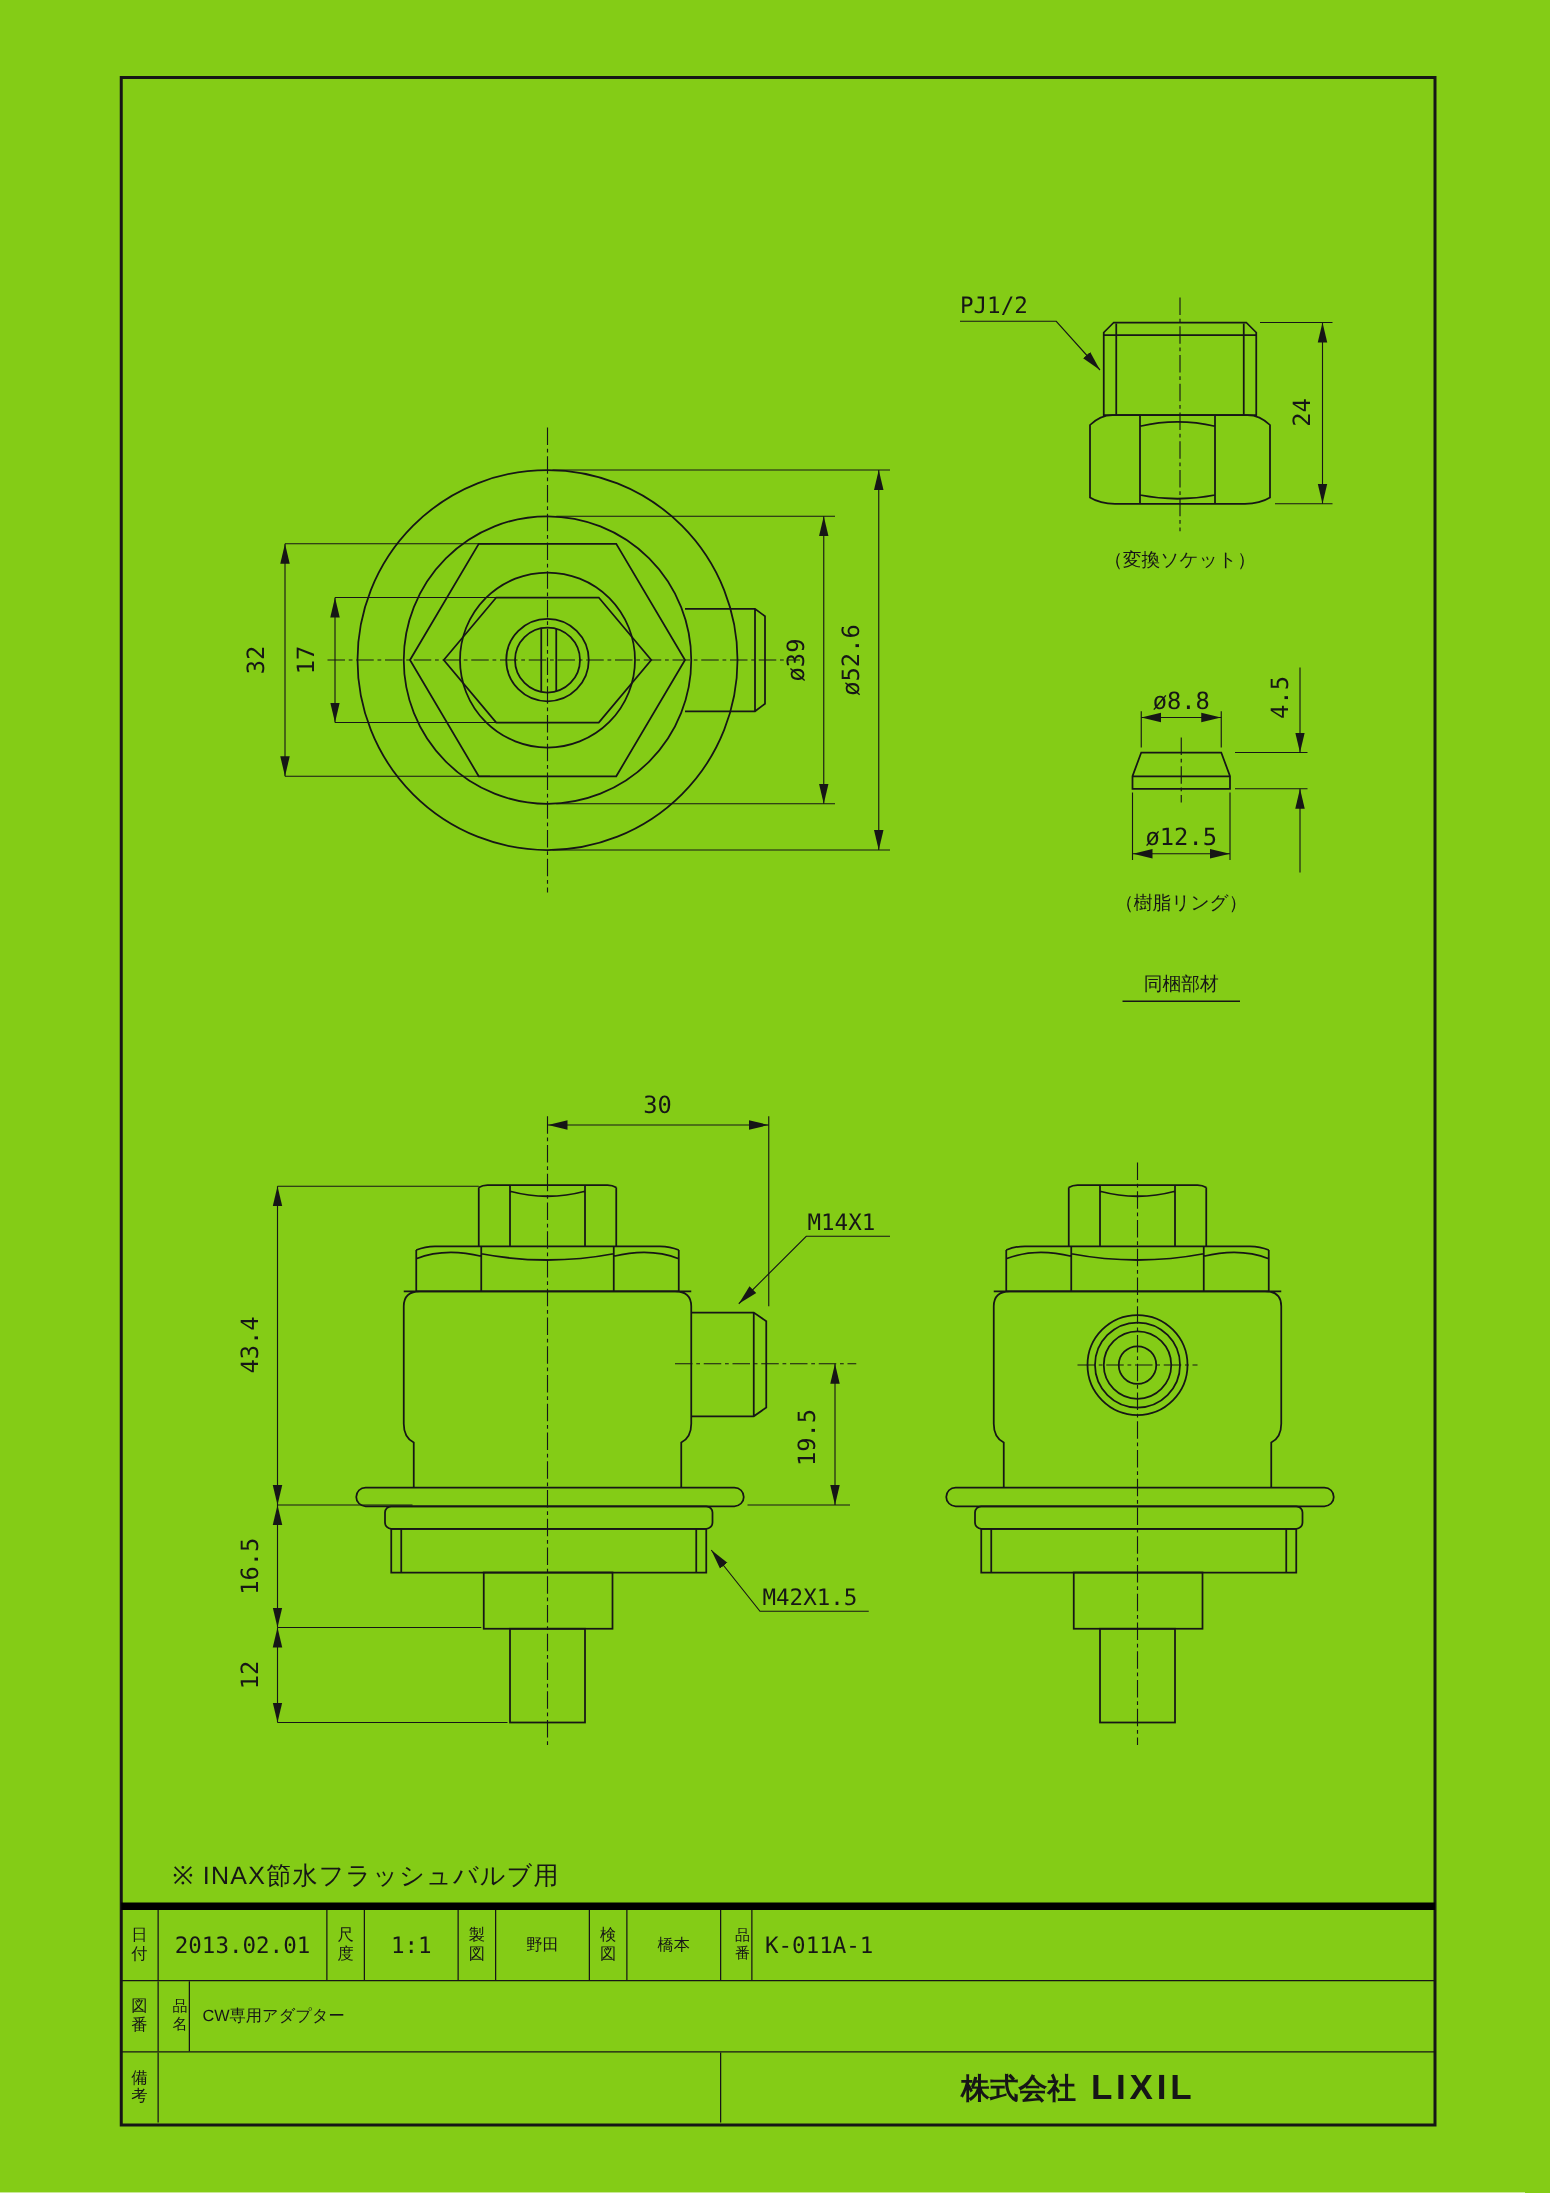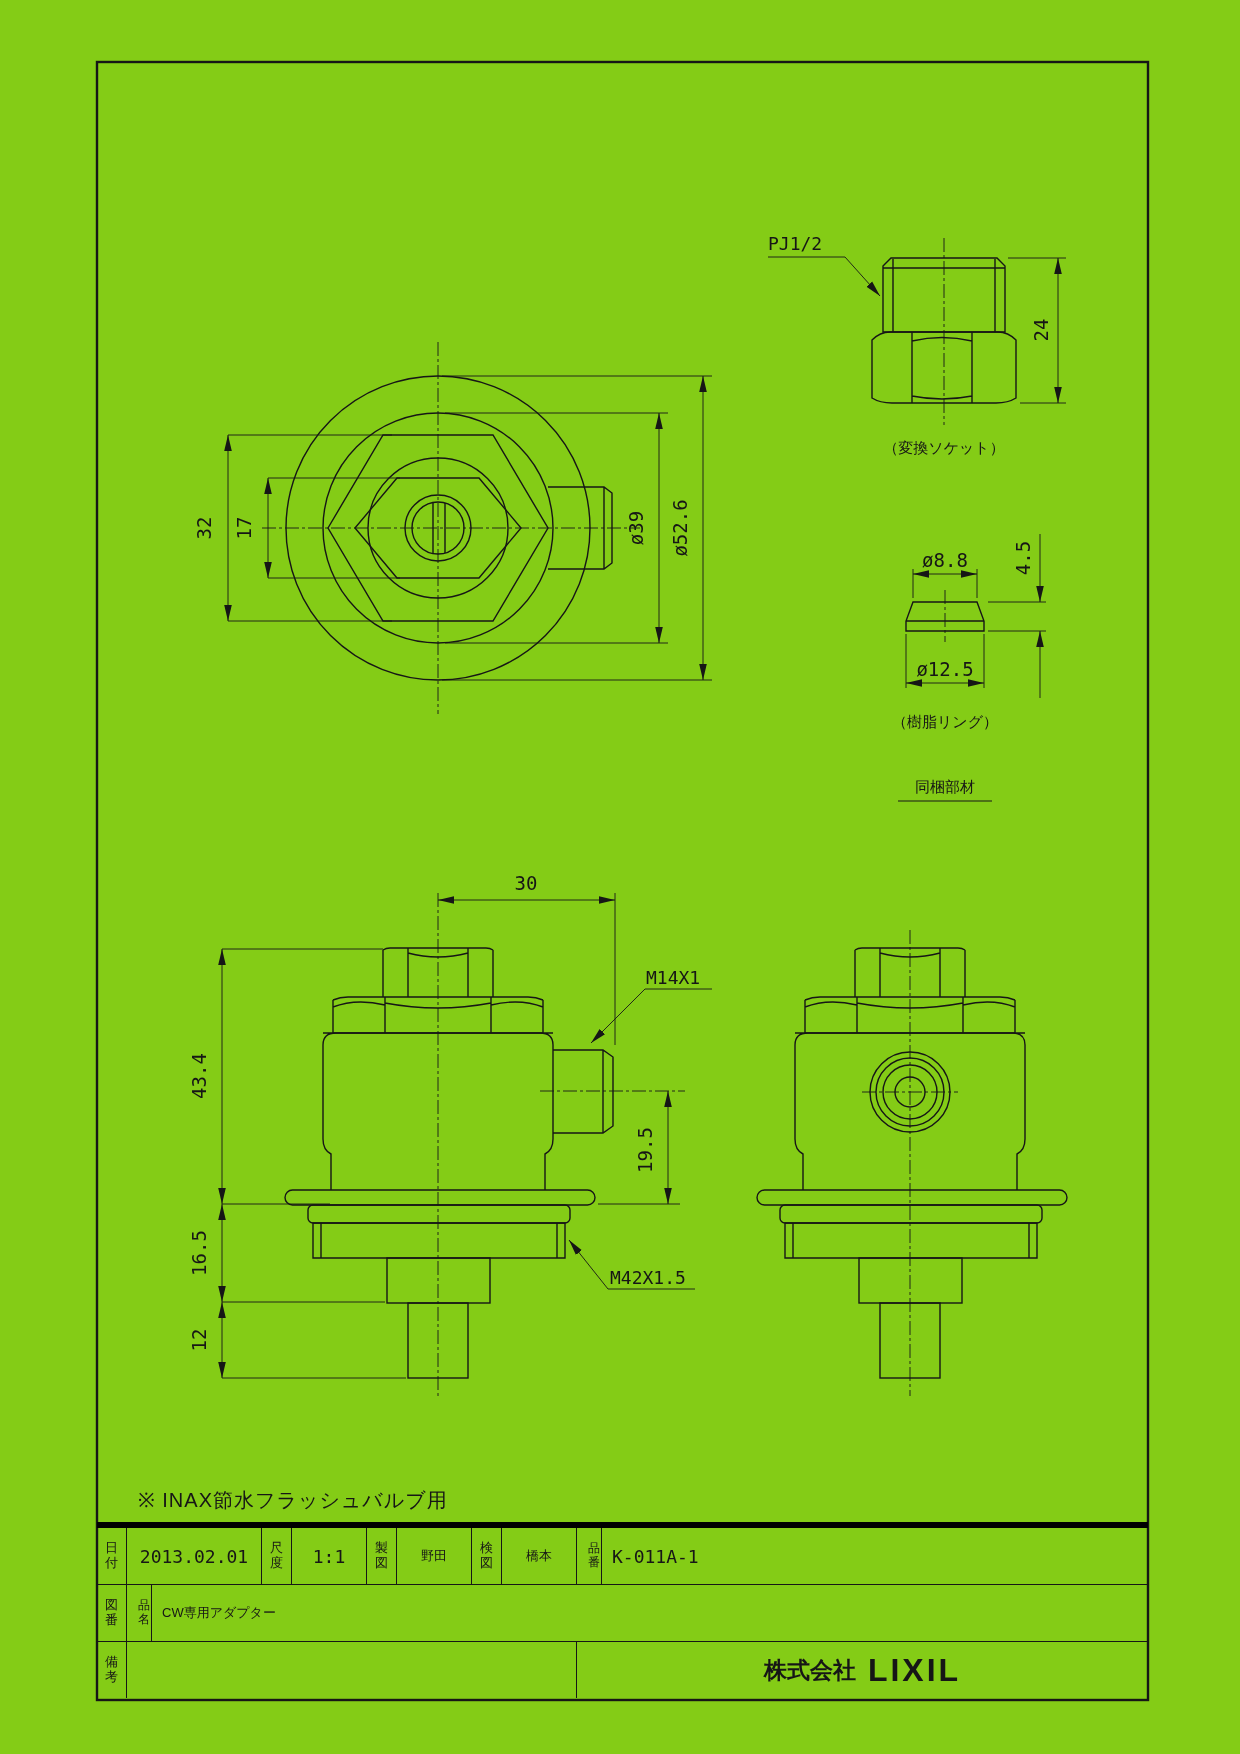--- a/index.html
+++ b/index.html
@@ -25,21 +25,21 @@
   .w25{width:25px;flex:none;justify-content:flex-end;}
   .w135{width:135px;flex:none;text-align:right;}
   .w75{width:75px;flex:none;}
   .w450{width:450px;flex:none;}
   .flex1{flex:1;}
   .mono{font-family:"DejaVu Sans Mono",monospace;font-size:18px;}
   .jp{font-size:13px;}
   .left{justify-content:flex-start;padding-left:10px;}
   .company{gap:12px;}
   .cprefix{font-size:23px;font-weight:bold;}
-  .cname{font-size:32px;font-weight:bold;letter-spacing:3px;}
+  .cname{font-size:28px;font-weight:bold;letter-spacing:3px;}
 </style>
 </head>
 <body>
 
 <div class="page">
 
 <svg width="1240" height="1754" viewBox="0 0 1240 1754">
   <defs>
     <marker id="ae" markerUnits="userSpaceOnUse" markerWidth="16" markerHeight="10" viewBox="0 0 16 10" refX="16" refY="5" orient="auto">
       <path d="M16,5 L0,1.2 L0,8.8 Z" fill="#161616"></path>

